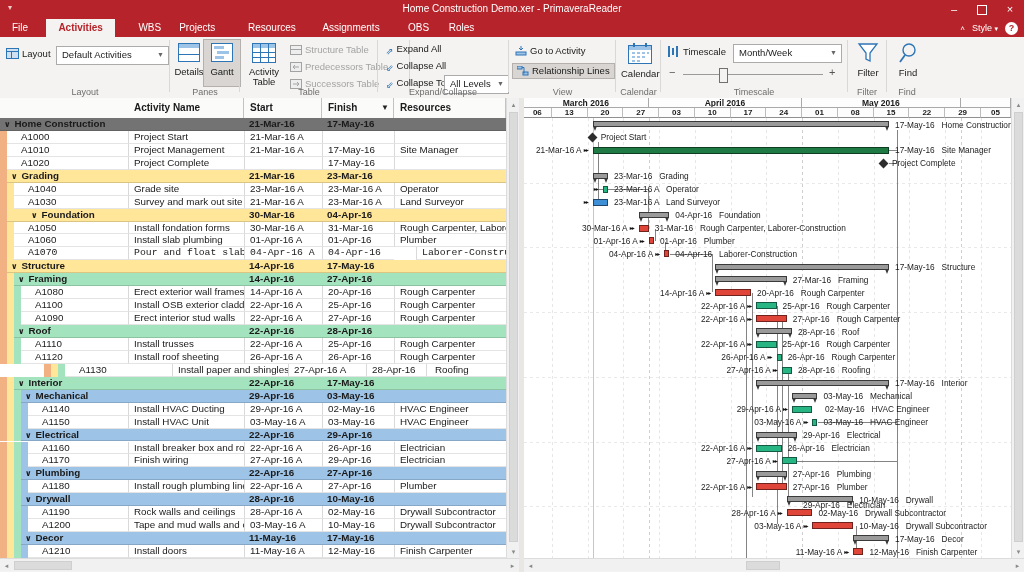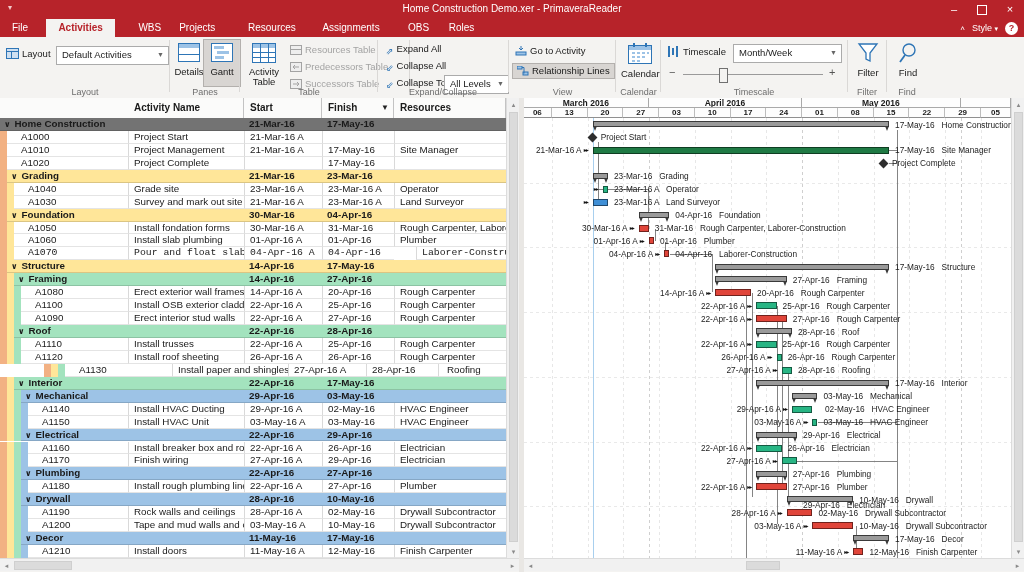--- a/index.html
+++ b/index.html
@@ -158,21 +158,21 @@
             <line x1="0" y1="14.5" x2="24" y2="14.5" stroke="#2e75b6"></line>
             <line x1="8.5" y1="0" x2="8.5" y2="20" stroke="#2e75b6"></line>
             <line x1="16.5" y1="0" x2="16.5" y2="20" stroke="#2e75b6"></line>
           </svg>
         <div style="line-height:10px">Activity Table</div>
       </div>
       <div class="smallitem disabled" style="left:50px;top:6px">
         <svg class="si" width="12" height="10">
             <rect x="0.5" y="0.5" width="11" height="9" fill="#eee" stroke="#a3a3a3"></rect>
             <line x1="0" y1="4.5" x2="12" y2="4.5" stroke="#a3a3a3"></line>
-          </svg><span>Resources Table</span>
+          </svg><span>Structure Table</span>
       </div>
       <div class="smallitem disabled" style="left:50px;top:23px">
         <svg class="si" width="12" height="10">
             <rect x="0.5" y="0.5" width="11" height="9" fill="#eee" stroke="#a3a3a3"></rect>
             <path d="M3 5 h6 M3 5 l2 -2 M3 5 l2 2" stroke="#a3a3a3" fill="none"></path>
           </svg><span>Predecessors Table</span>
       </div>
       <div class="smallitem disabled" style="left:50px;top:40px">
         <svg class="si" width="12" height="10">
             <rect x="0.5" y="0.5" width="11" height="9" fill="#eee" stroke="#a3a3a3"></rect>
@@ -347,21 +347,21 @@
         <div class="strip" style="left: 0px; background: rgb(242, 177, 131);"></div>
         <div class="strip" style="left: 7px; background: rgb(255, 230, 153);"></div>
         <div class="acell first" style="left: 14px; width: 114px; padding-left: 14px;">A1030</div>
         <div class="acell" style="left: 128px; width: 116px;">Survey and mark out site</div>
         <div class="acell" style="left: 244px; width: 78px;">21-Mar-16 A</div>
         <div class="acell" style="left: 322px; width: 72px;">23-Mar-16 A</div>
         <div class="acell" style="left: 394px; width: 112px;">Land Surveyor</div>
       </div>
       <div class="trow" style="top: 90.58px;">
         <div class="strip" style="left: 0px; background: rgb(242, 177, 131);"></div>
-        <div class="gband" style="left: 7px; background: rgb(255, 230, 153);">
+        <div class="gband" style="left: 7px; background: rgb(255, 230, 153); padding-left: 20px;">
           <div class="gname"><span class="chev">∨</span>Foundation</div>
         </div>
         <div class="gdate" style="left: 249px;">30-Mar-16</div>
         <div class="gdate" style="left: 327px;">04-Apr-16</div>
       </div>
       <div class="trow" style="top: 103.52px; padding-left: 39px;">
         <div class="strip" style="left: 0px; background: rgb(242, 177, 131);"></div>
         <div class="strip" style="left: 7px; background: rgb(255, 230, 153);"></div>
         <div class="acell first" style="left: 14px; width: 114px; padding-left: 14px;">A1050</div>
         <div class="acell" style="left: 128px; width: 116px;">Install fondation forms</div>
@@ -464,21 +464,21 @@
         <div class="acell" style="left: 394px; width: 112px;">Rough Carpenter</div>
       </div>
       <div class="trow" style="top: 245.86px; margin-left: 44px;">
         <div class="strip" style="left: 0px; background: rgb(242, 177, 131);"></div>
         <div class="strip" style="left: 7px; background: rgb(255, 230, 153);"></div>
         <div class="strip" style="left: 14px; background: rgb(163, 227, 190);"></div>
         <div class="acell first" style="left: 21px; width: 107px; padding-left: 14px;">A1130</div>
         <div class="acell" style="left: 128px; width: 116px;">Install paper and shingles</div>
         <div class="acell" style="left: 244px; width: 78px;">27-Apr-16 A</div>
         <div class="acell" style="left: 322px; width: 72px;">28-Apr-16</div>
-        <div class="acell" style="left: 394px; width: 105px; padding-left: 8px;">Roofing</div>
+        <div class="acell" style="left: 382px; width: 105px; padding-left: 8px;">Roofing</div>
       </div>
       <div class="trow" style="top: 258.8px;">
         <div class="strip" style="left: 0px; background: rgb(242, 177, 131);"></div>
         <div class="strip" style="left: 7px; background: rgb(255, 230, 153);"></div>
         <div class="gband" style="left: 14px; background: rgb(163, 227, 190);">
           <div class="gname"><span class="chev">∨</span>Interior</div>
         </div>
         <div class="gdate" style="left: 249px;">22-Apr-16</div>
         <div class="gdate" style="left: 327px;">17-May-16</div>
       </div>
@@ -741,21 +741,21 @@
       <div class="gl" style="left: 151.3px; top: 131.9px;">04-Apr-16   Laborer-Construction</div>
       <div class="sumbar" style="left: 191.29px; top: 145.54px; width: 173.74px;">
         <div class="cap" style="left: -1px;"></div>
         <div class="cap" style="right: -1px;"></div>
       </div>
       <div class="gl" style="left: 371.03px; top: 144.84px;">17-May-16   Structure</div>
       <div class="sumbar" style="left: 191.29px; top: 158.48px; width: 71.54px;">
         <div class="cap" style="left: -1px;"></div>
         <div class="cap" style="right: -1px;"></div>
       </div>
-      <div class="gl" style="left: 268.83px; top: 157.78px;">27-Apr-16   Framing</div>
+      <div class="gl" style="left: 268.83px; top: 157.78px;">27-Mar-16   Framing</div>
       <div class="bar" style="left: 191.29px; top: 171.22px; width: 35.77px; background: rgb(224, 69, 58);"></div>
       <div class="mk" style="left: 182.29px; top: 171.72px;">▸▸</div>
       <div class="gl" style="right: 306.71px; top: 170.72px;">14-Apr-16 A</div>
       <div class="gl" style="left: 233.06px; top: 170.72px;">20-Apr-16   Rough Carpenter</div>
       <div class="bar" style="left: 232.17px; top: 184.16px; width: 20.44px; background: rgb(40, 181, 132);"></div>
       <div class="mk" style="left: 223.17px; top: 184.66px;">▸▸</div>
       <div class="gl" style="right: 265.83px; top: 183.66px;">22-Apr-16 A</div>
       <div class="gl" style="left: 258.61px; top: 183.66px;">25-Apr-16   Rough Carpenter</div>
       <div class="bar" style="left: 232.17px; top: 197.1px; width: 30.66px; background: rgb(224, 69, 58);"></div>
       <div class="mk" style="left: 223.17px; top: 197.6px;">▸▸</div>

